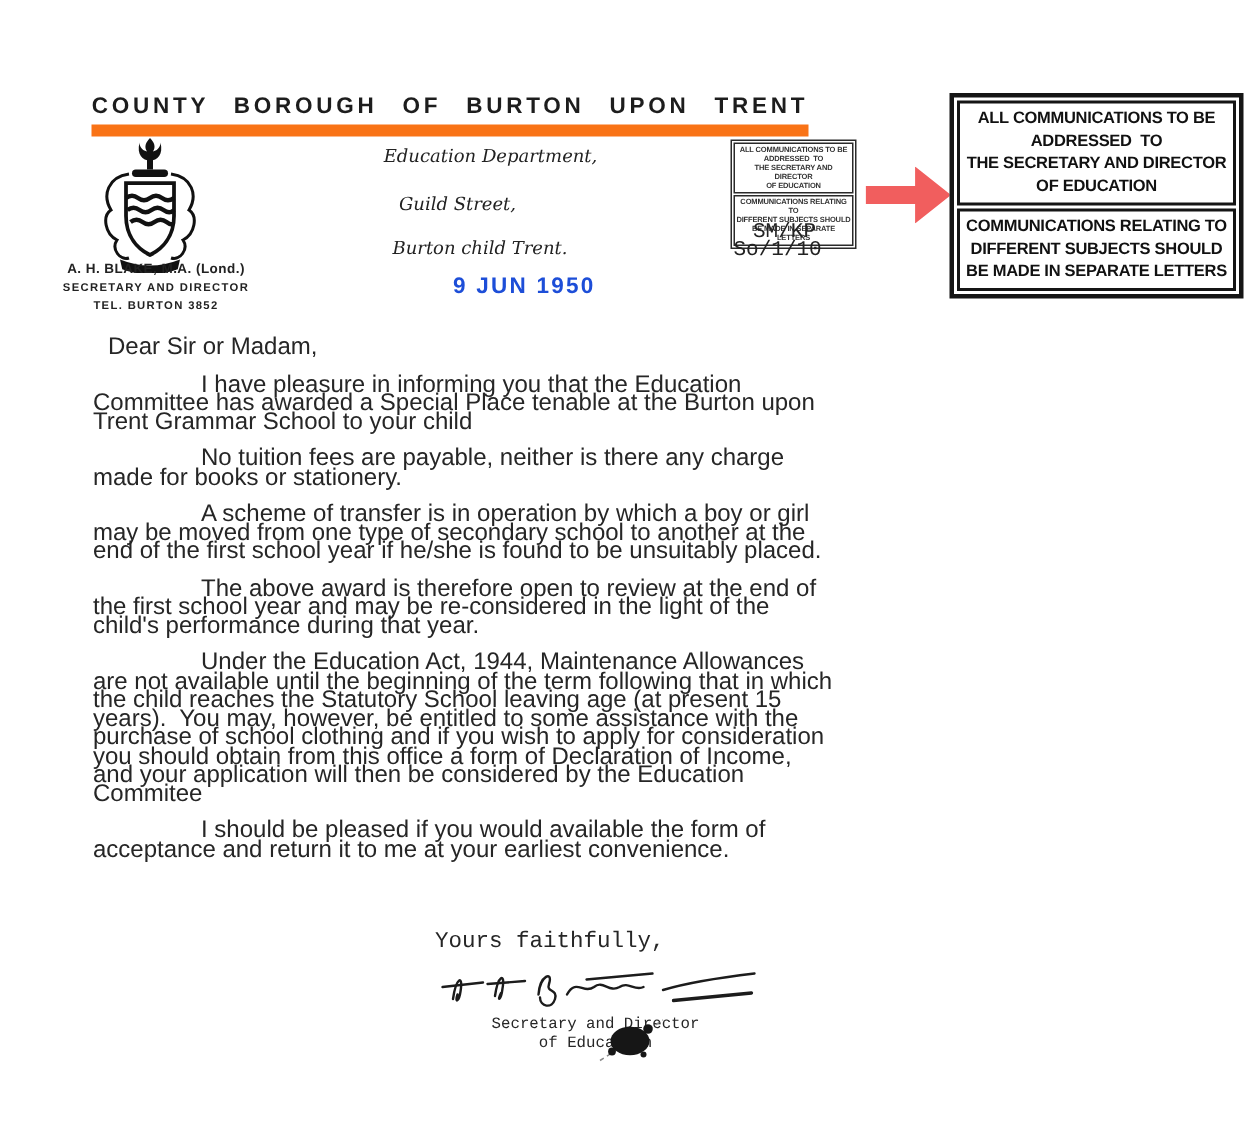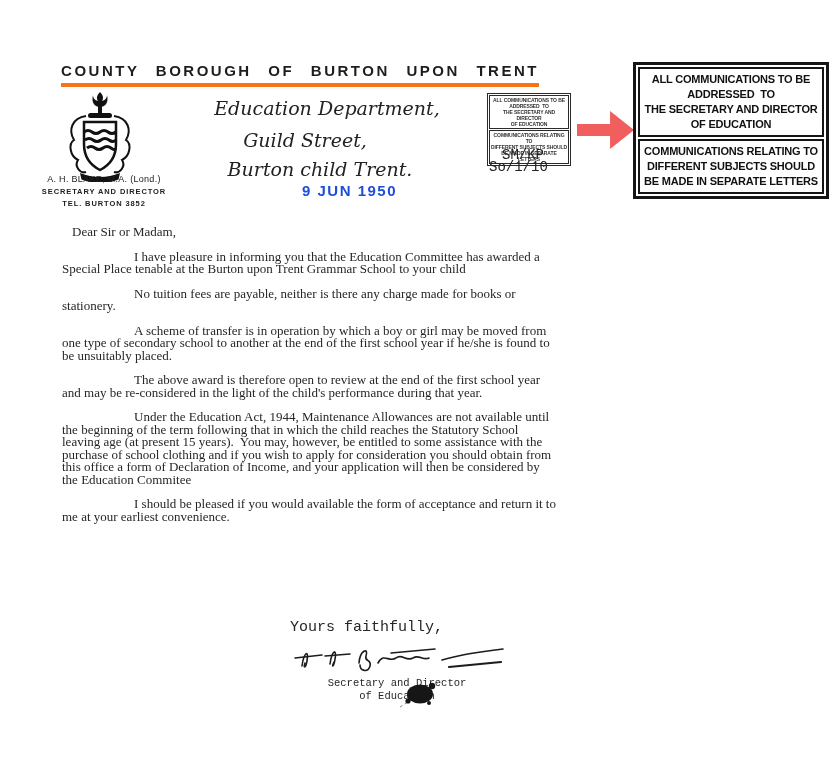--- a/index.html
+++ b/index.html
@@ -9,32 +9,32 @@
     --ink: #1c1c1c;
   }
   html,body{margin:0;padding:0;background:#fff;}
   #page{position:relative;width:840px;height:757px;background:#ffffff;overflow:hidden;
         font-family:var(--sans);color:var(--ink);}
 
   
   .title-wrap{position:absolute;left:40px;top:62px;width:520px;text-align:center;}
   .title-text{display:inline-block;font-family:var(--sans);font-weight:bold;font-size:15px;
       letter-spacing:2.5px;word-spacing:10px;color:#1d1d1d;
-      border-bottom:4px solid #f97316;padding-bottom:4px;}
+      border-bottom:8px solid #f97316;padding-bottom:4px;}
 
   
   .crest{position:absolute;left:60px;top:90px;}
   .officer{position:absolute;left:16px;top:174px;width:176px;text-align:center;color:#222;}
-  .officer .l1{font-size:9px;font-weight:normal;letter-spacing:0.3px;}
+  .officer .l1{font-size:9px;font-weight:bold;letter-spacing:0.3px;}
   .officer .l2{font-size:7.5px;font-weight:bold;letter-spacing:0.9px;margin-top:3px;}
   .officer .l3{font-size:7.5px;font-weight:bold;letter-spacing:0.9px;margin-top:3px;}
 
   
   .addr{position:absolute;text-align:center;font-family:var(--serif);font-style:italic;
-        font-size:19px;color:#222;width:230px;}
+        font-size:12px;color:#222;width:230px;}
   .addr1{left:212px;top:97px;}
   .addr2{left:190px;top:129px;}
   .addr3{left:205px;top:158px;}
   .date-stamp{position:absolute;left:302px;top:182px;font-family:var(--sans);font-weight:bold;
         font-size:15px;letter-spacing:1.5px;color:#1d4ed8;}
 
   
   .mini-stamp{position:absolute;left:487px;top:93px;width:84px;border:1.5px solid #2a2a2a;
         padding:1px;background:#fff;box-sizing:border-box;}
   .mini-stamp .cell{border:1px solid #2a2a2a;text-align:center;font-weight:bold;font-size:5px;
@@ -50,22 +50,22 @@
 
   
   .callout{position:absolute;left:633px;top:62px;width:186px;border:3px solid #151515;
         padding:2px;background:#fff;box-sizing:content-box;}
   .callout .cell{border:2px solid #151515;text-align:center;font-weight:bold;font-size:11px;
         line-height:15px;letter-spacing:-0.2px;padding:3px 2px;color:#111;}
   .callout .cell + .cell{margin-top:2px;}
   .stamp-line{white-space:pre-wrap;}
 
   
-  .body-text{position:absolute;left:62px;top:226px;width:496px;font-family:Liberation Serif, serif;
-        font-size:13px;line-height:12.5px;color:#262626;}
+  .body-text{position:absolute;left:62px;top:226px;width:496px;font-family:Liberation Sans, sans-serif;
+        font-size:16px;line-height:12.5px;color:#262626;}
   .body-text p{margin:0 0 12px;text-indent:72px;white-space:pre-wrap;}
   .body-text p.salutation{text-indent:10px;}
 
   
   .valediction{position:absolute;left:290px;top:619px;font-family:var(--mono);font-size:15px;color:#262626;}
   .sig-svg{position:absolute;left:292px;top:636px;}
   .sig-role{position:absolute;left:297px;top:677px;width:200px;text-align:center;
         font-family:var(--mono);font-size:10.5px;line-height:13px;color:#262626;}
   .blot-svg{position:absolute;left:398px;top:676px;}
 </style>

